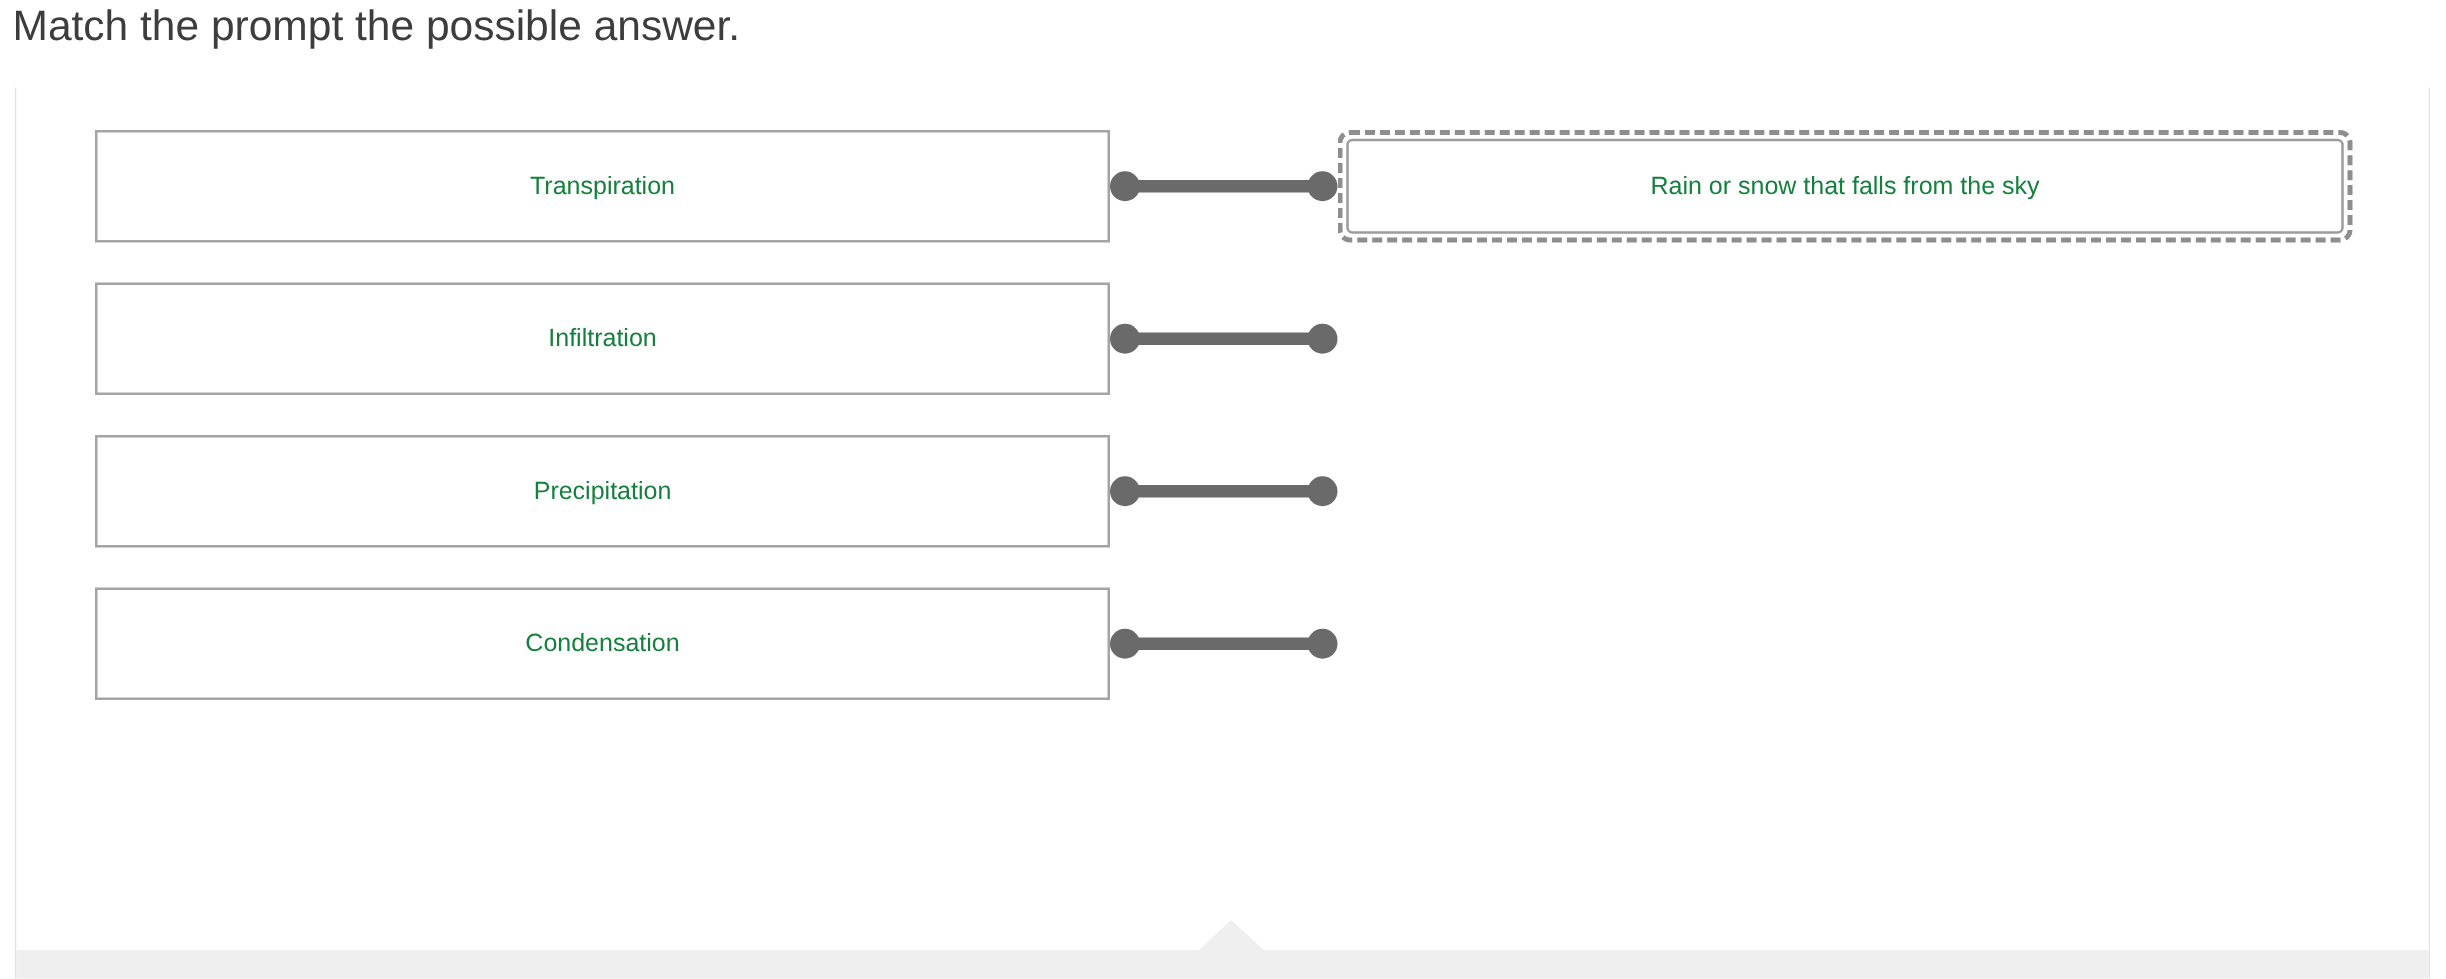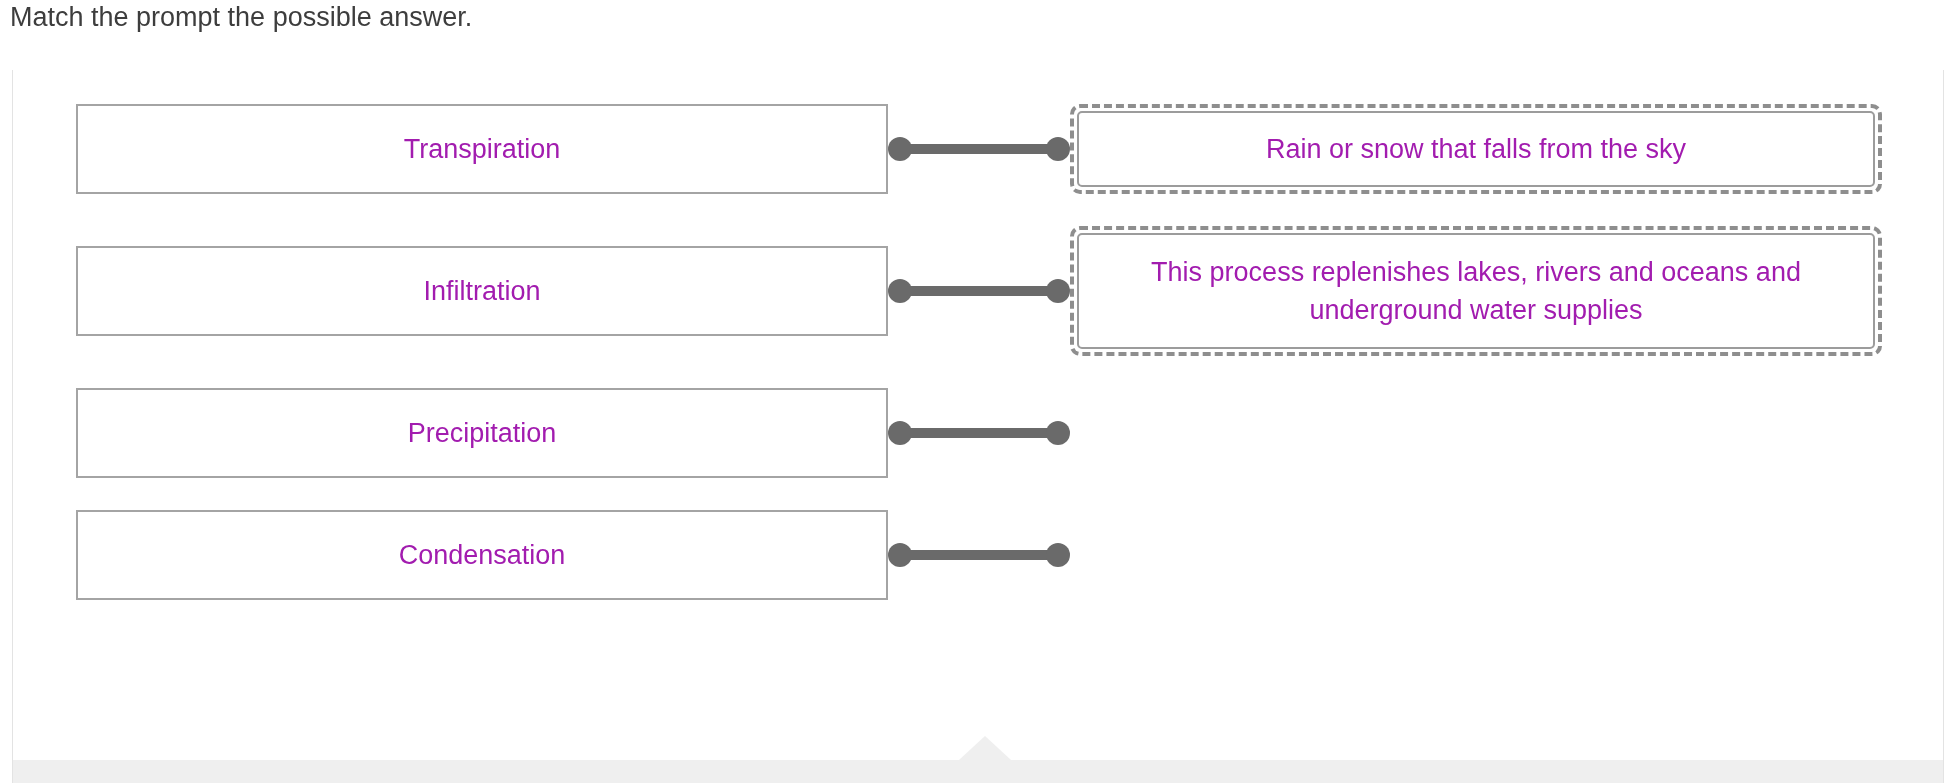--- a/index.html
+++ b/index.html
@@ -6,21 +6,21 @@
   html,body {
     width:1957px; height:783px;
     background:#ffffff;
     font-family:"Liberation Sans", sans-serif;
     overflow:hidden;
     position:relative;
   }
   .title {
     position:absolute;
     left:10px; top:2px;
-    font-size:27px;
+    font-size:34px;
     color:#3d3d3d;
   }
   .panel {
     position:absolute;
     left:12px; top:70px;
     width:1932px; height:713px;
     background:#ffffff;
     border-left:1px solid #e3e3e3;
     border-right:1px solid #e3e3e3;
   }
@@ -30,22 +30,22 @@
     align-items:center;
     margin-bottom:32px;
   }
   .prompt-box {
     width:812px; height:90px;
     border:2px solid #a4a4a4;
     background:#ffffff;
     display:flex; align-items:center; justify-content:center;
   }
   .prompt-box span, .answer-inner span {
-    font-size:27px;
-    color:#a21caf;
+    font-size:20px;
+    color:#15803d;
     line-height:38px;
   }
   .connector {
     width:182px;
     display:flex;
     align-items:center;
   }
   .dot {
     width:24px; height:24px;
     border-radius:50%;
@@ -119,25 +119,20 @@
 
     <div class="row tall">
       <div class="prompt-box">
         <span>Infiltration</span>
       </div>
       <div class="connector">
         <span class="dot"></span>
         <span class="bar"></span>
         <span class="dot"></span>
       </div>
-      <div class="answer-box">
-        <div class="answer-inner">
-          <span>This process replenishes lakes, rivers and oceans and underground water supplies</span>
-        </div>
-      </div>
     </div>
 
     <div class="row">
       <div class="prompt-box">
         <span>Precipitation</span>
       </div>
       <div class="connector">
         <span class="dot"></span>
         <span class="bar"></span>
         <span class="dot"></span>

